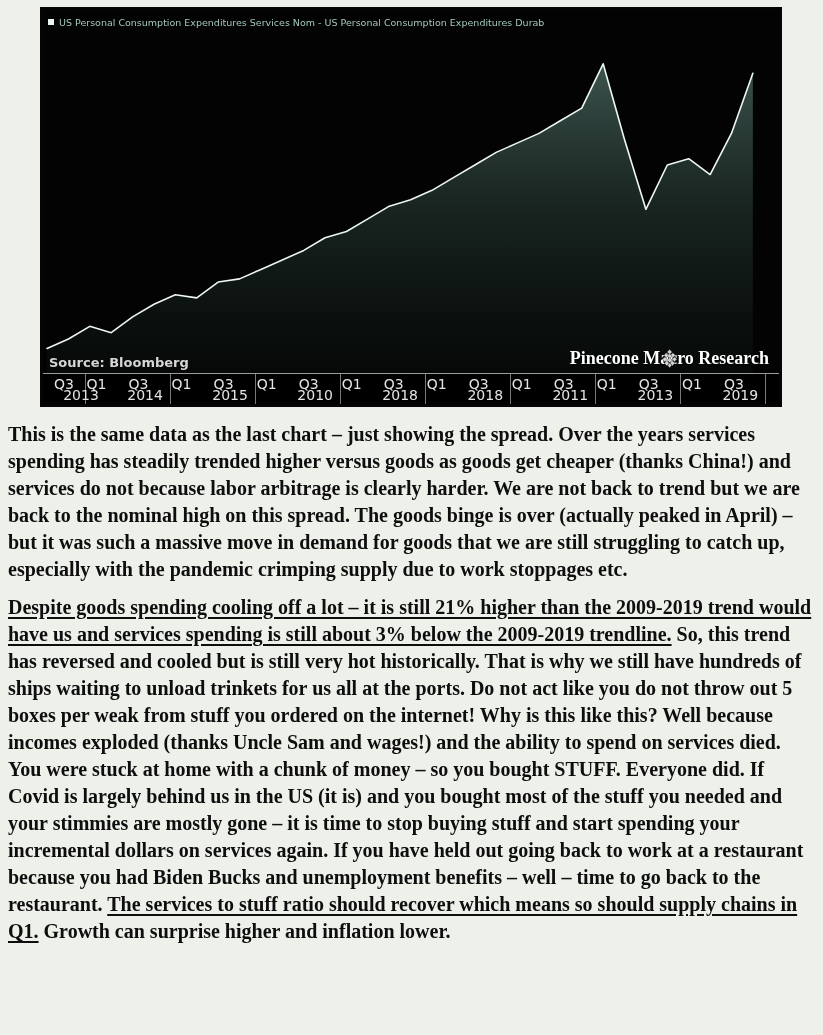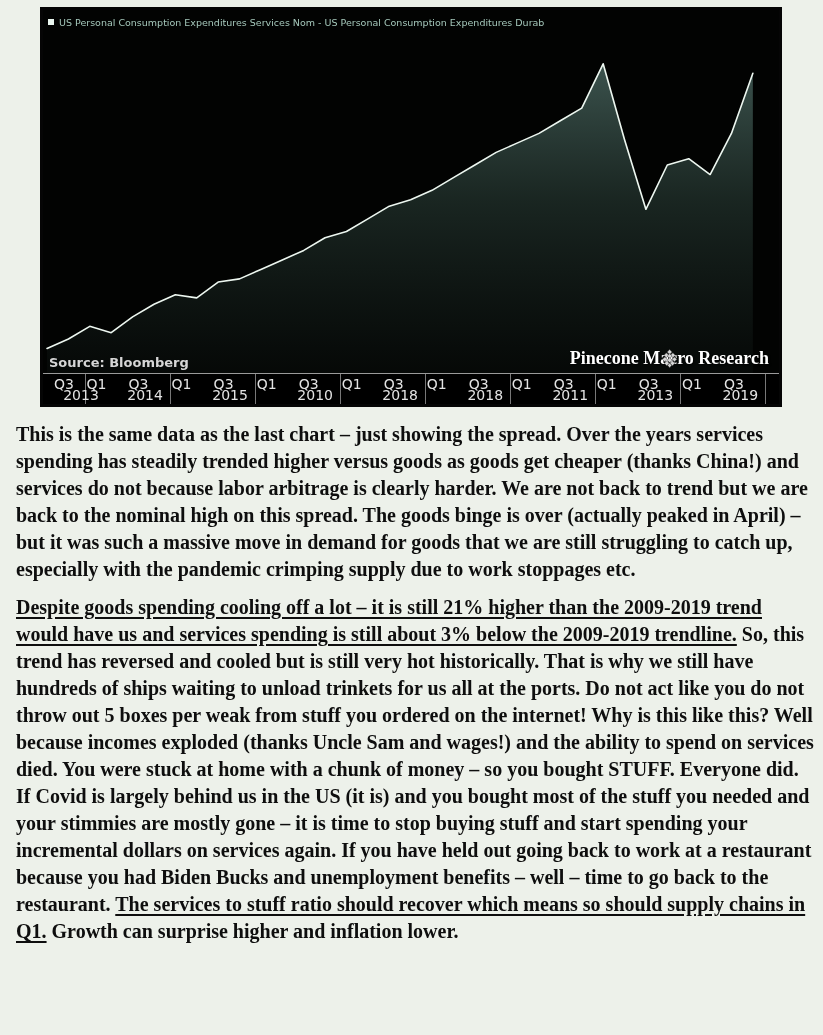--- a/index.html
+++ b/index.html
@@ -79,21 +79,21 @@
     white-space: nowrap;
   }
   .year-label {
     position: absolute; bottom: 1px; left: 17px;
     width: 100%; text-align: center;
     white-space: nowrap;
   }
 
   
   .article {
-    padding: 14px 8px 10px 16px;
+    padding: 14px 8px 10px 8px;
     color: #0e0e0e;
     font-size: 20px;
     line-height: 27px;
     font-weight: 700;
   }
   .article p { margin: 0 0 11px 0; }
   .article p:last-child { margin-bottom: 12px; }
   .u {
     text-decoration: underline;
     text-decoration-thickness: 2px;

